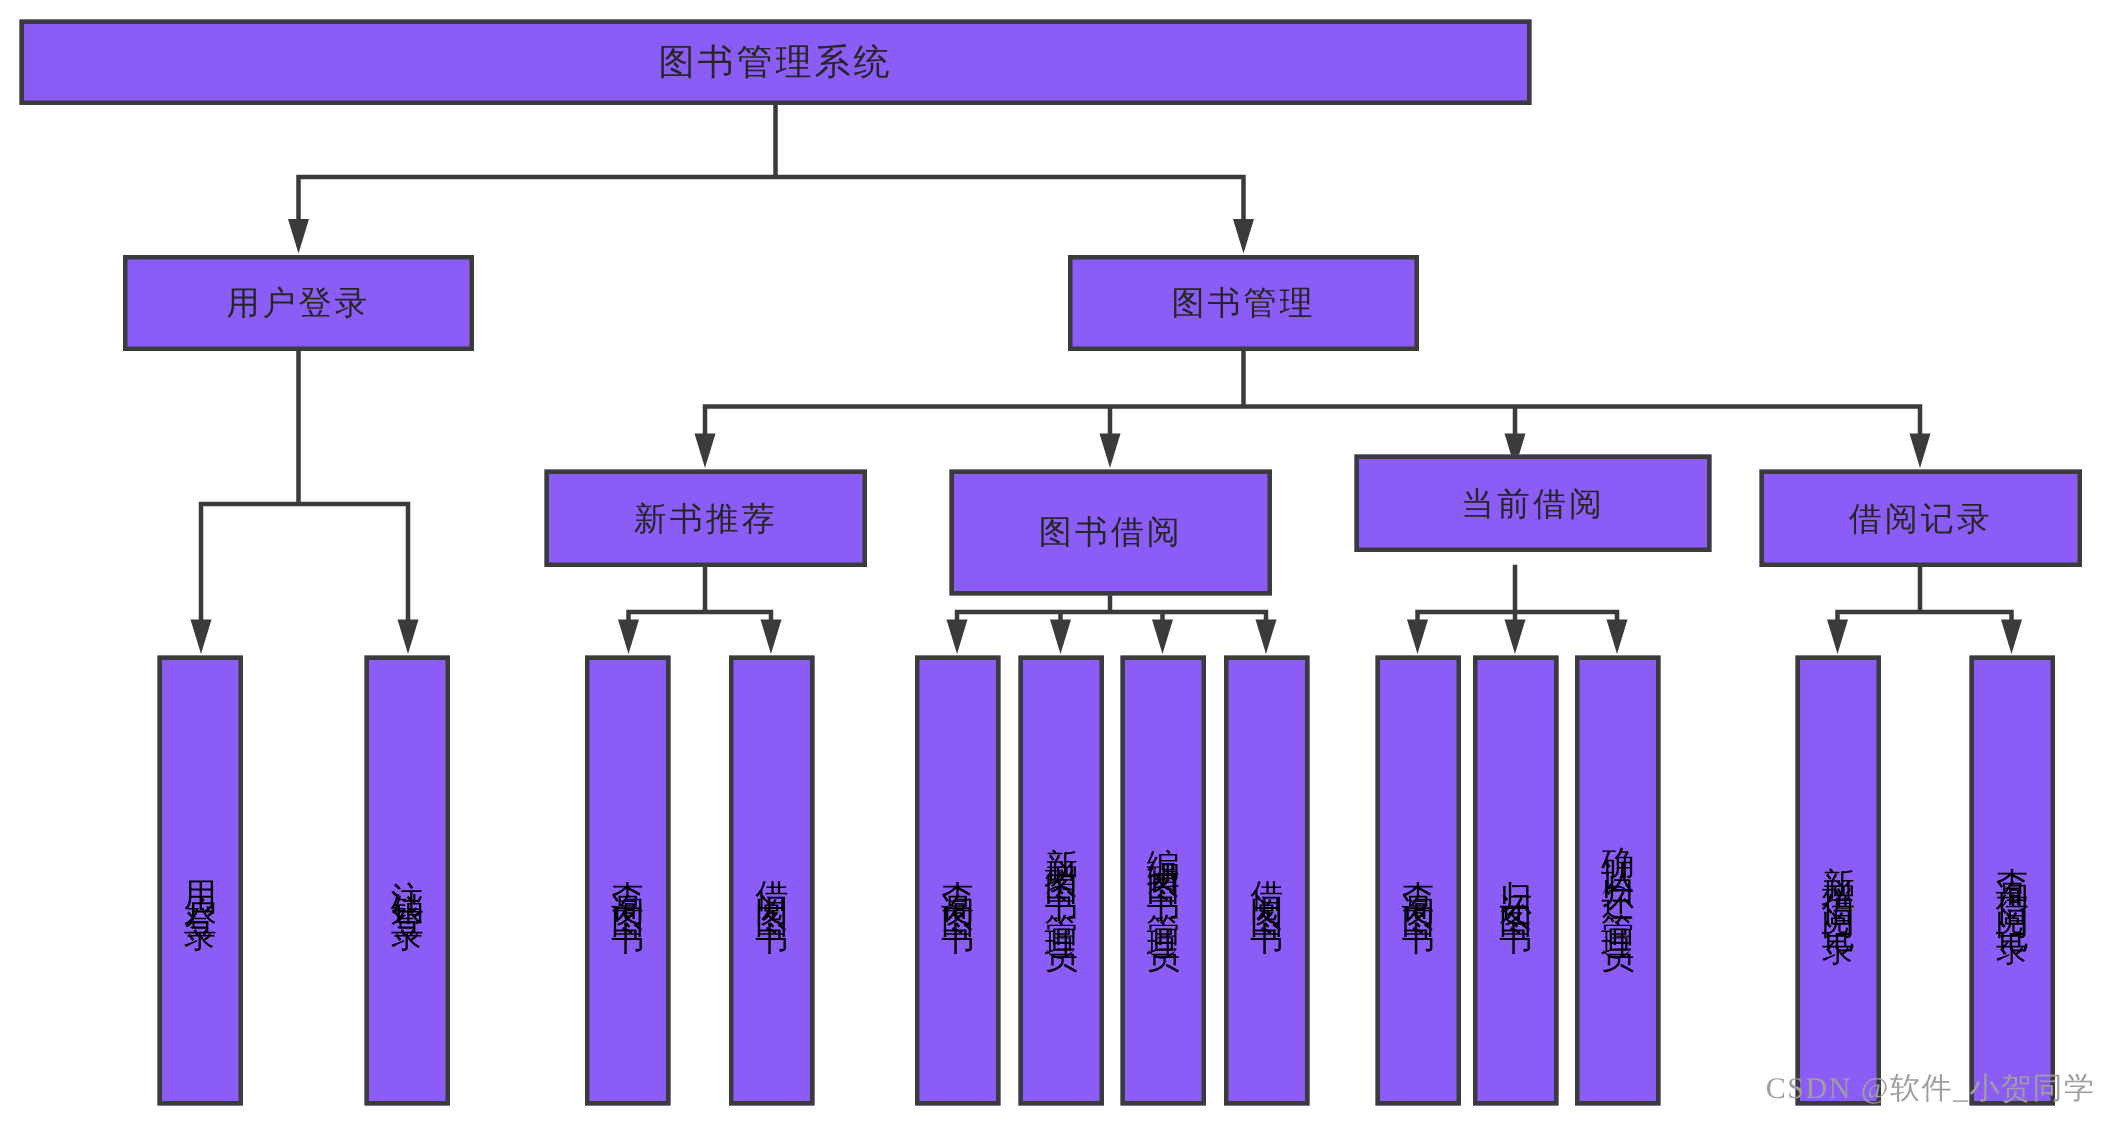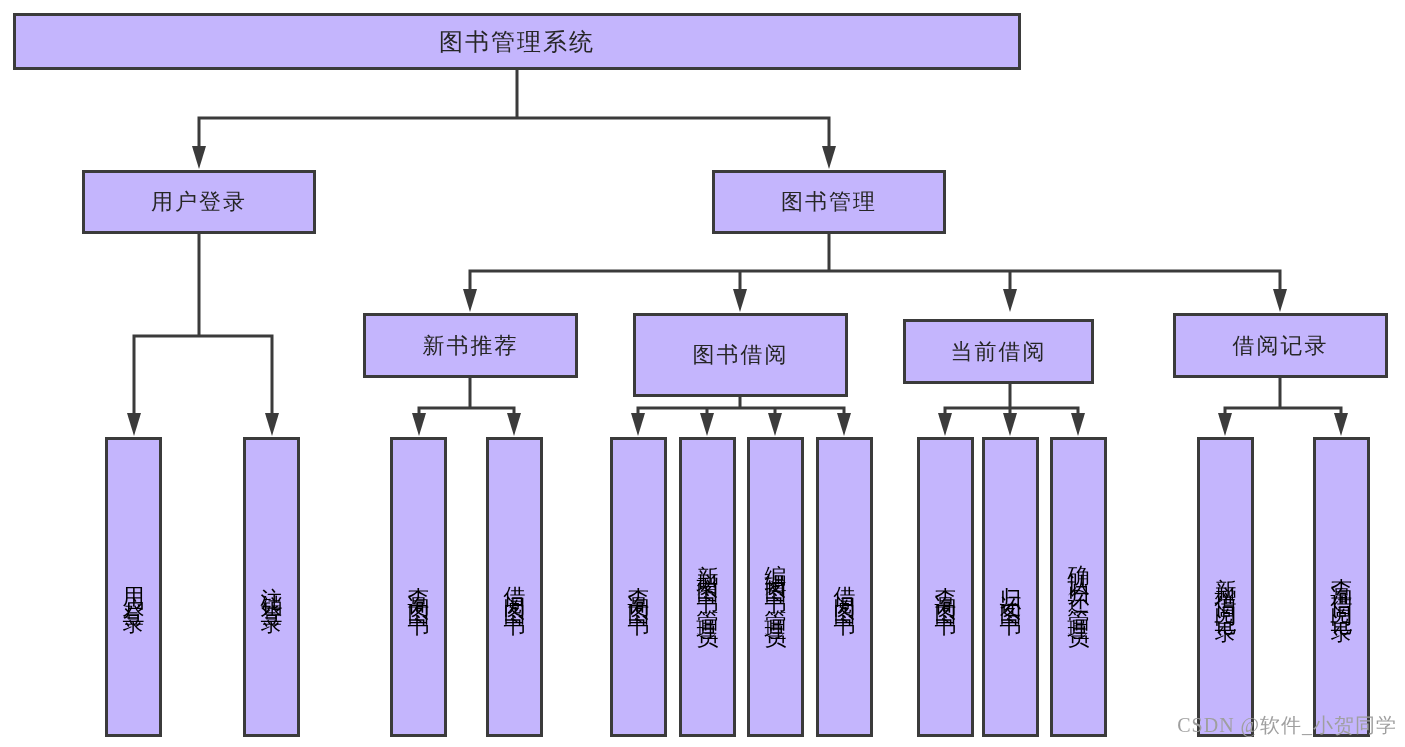--- a/index.html
+++ b/index.html
@@ -2,21 +2,21 @@
 <html><head>
 <meta charset="utf-8">
 <style>
   html,body{margin:0;padding:0;background:#ffffff;}
   #canvas{
     position:relative;width:1405px;height:747px;background:#ffffff;
     font-family:"Liberation Sans",sans-serif;overflow:hidden;
   }
   #connectors{position:absolute;left:0;top:0;z-index:1;pointer-events:none;}
   .box{
-    position:absolute;background:#c4b5fd;border:3px solid #3b3b3b;
+    position:absolute;background:#8b5cf6;border:3px solid #3b3b3b;
     box-sizing:border-box;display:flex;align-items:center;justify-content:center;
     z-index:2;
   }
   .lbl{
     color:#262626;font-size:22px;line-height:1.25;letter-spacing:2px;
     white-space:nowrap;
   }
   .root-lbl{font-size:24px;}
   .vt{
     writing-mode:vertical-rl;text-orientation:mixed;
@@ -86,21 +86,21 @@
   <div class="box" style="left:712px;top:170px;width:234px;height:64px">
     <span class="lbl">图书管理</span>
   </div>
 
   <div class="box" style="left:363px;top:313px;width:215px;height:65px">
     <span class="lbl">新书推荐</span>
   </div>
   <div class="box" style="left:633px;top:313px;width:215px;height:84px">
     <span class="lbl">图书借阅</span>
   </div>
-  <div class="box" style="left:903px;top:319px;width:191px;height:65px">
+  <div class="box" style="left:903px;top:303px;width:238px;height:65px">
     <span class="lbl">当前借阅</span>
   </div>
   <div class="box" style="left:1173px;top:313px;width:215px;height:65px">
     <span class="lbl">借阅记录</span>
   </div>
 
   <div class="box" style="left:105px;top:437px;width:57px;height:300px">
     <span class="vt">用户登录</span>
   </div>
   <div class="box" style="left:243px;top:437px;width:57px;height:300px">

